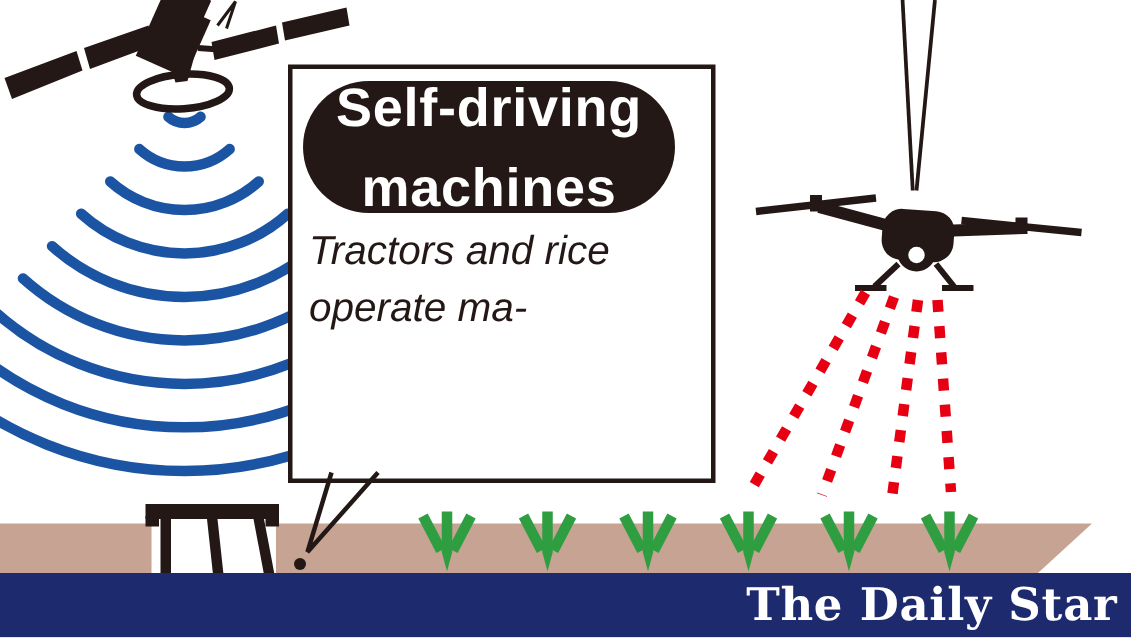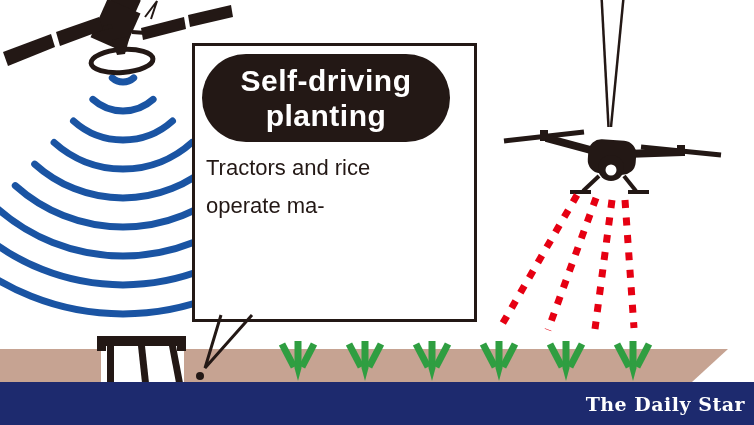--- a/index.html
+++ b/index.html
@@ -24,37 +24,37 @@
 
   
   .bubble{
     position:absolute; z-index:20; box-sizing:border-box;
     left:192px; top:43px; width:285px; height:279px;
     background:#fff; border:3px solid var(--ink,#231815);
   }
   .pill{
     position:absolute; left:7px; top:8px; width:248px; height:88px;
     background:var(--ink,#231815); border-radius:44px;
-    display:flex; flex-direction:column; align-items:center; justify-content:center;
-    color:#fff; font-weight:bold; font-size:30px; line-height:35px; letter-spacing:0.5px;
+    display:flex; flex-direction:column; align-items:center; justify-content:space-between;
+    color:#fff; font-weight:bold; font-size:36px; line-height:35px; letter-spacing:0.5px;
   }
   .bubble-body{
     position:absolute; left:11px; top:103px; width:262px;
-    color:var(--ink,#231815); font-size:22px; line-height:37.5px;
+    color:var(--ink,#231815); font-size:27px; line-height:37.5px;font-style:italic;
   }
 
   
   .footer{
     position:absolute; z-index:40; left:0; top:382px; width:754px; height:43px;
     background:var(--footer-navy,#1d2a6e);
     display:flex; align-items:center; justify-content:flex-end;
   }
   .logo{
     color:#fff; font-family:"DejaVu Serif", serif; font-weight:bold;
-    font-size:19px; padding-right:9px; letter-spacing:0.5px;
+    font-size:30px; padding-right:9px; letter-spacing:0.5px;
   }
 </style>
 </head>
 <body>
 
 <div class="stage">
 
   <svg class="layer scene" viewBox="0 0 754 425">
 
     <g>
@@ -155,21 +155,21 @@
       <line class="dash" x1="577" y1="195" x2="500" y2="328"></line>
       <line class="dash" x1="596" y1="198" x2="548" y2="330"></line>
       <line class="dash" x1="612" y1="200" x2="595" y2="329"></line>
       <line class="dash" x1="625" y1="200" x2="634" y2="328"></line>
     </g>
   </svg>
 
   <div class="bubble">
     <div class="pill">
       <div>Self-driving</div>
-      <div>planting</div>
+      <div>machines</div>
     </div>
     <div class="bubble-body">
       <div>Tractors and rice</div>
       <div>operate ma-</div>
     </div>
   </div>
 
   <svg class="layer tail-layer" viewBox="0 0 754 425">
     <path d="M221 315 L205 368 L252 315" fill="#ffffff" class="ink-stroke" stroke-width="3" stroke="var(--ink,#231815)"></path>
     <circle class="ink-fill" cx="200" cy="376" r="4"></circle>

